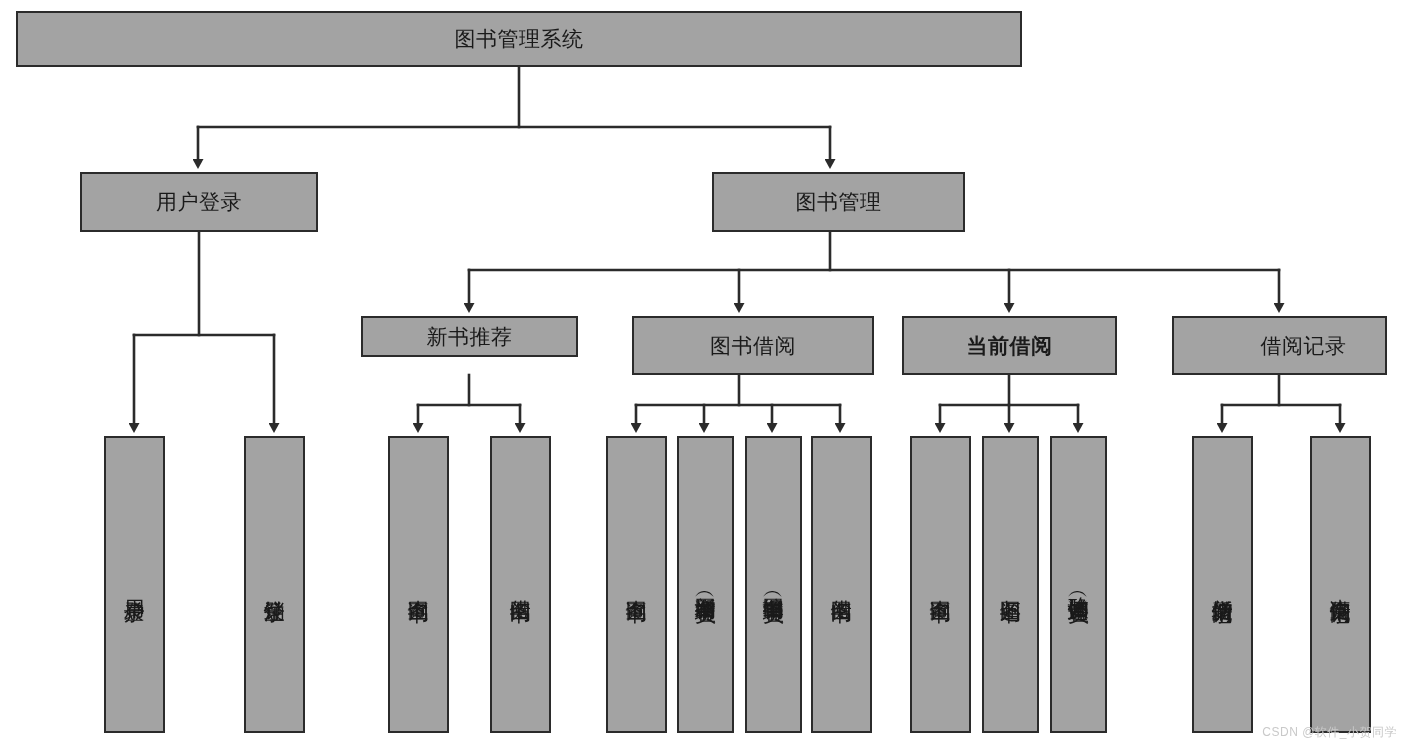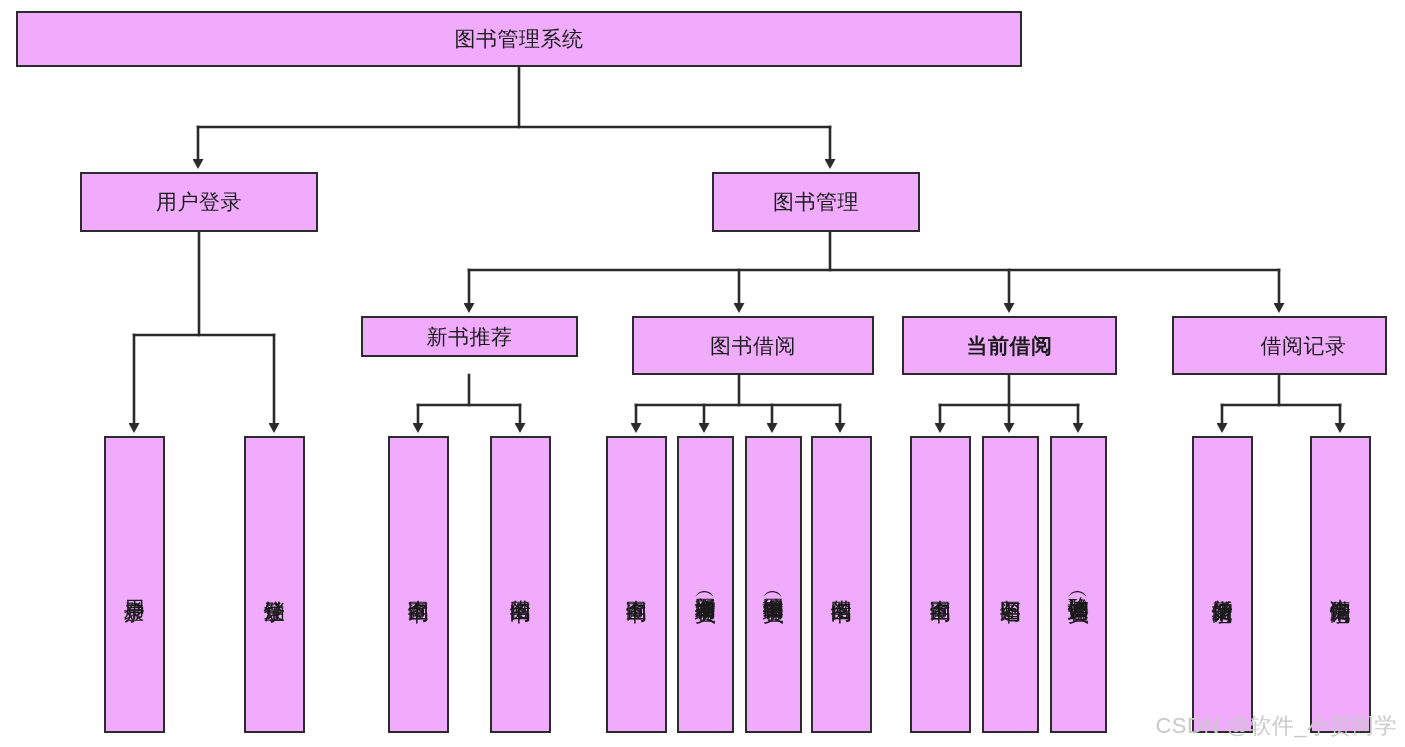--- a/index.html
+++ b/index.html
@@ -23,21 +23,21 @@
     left: 0;
     top: 0;
     width: 1405px;
     height: 747px;
     pointer-events: none;
   }
   .node {
     position: absolute;
     box-sizing: border-box;
     border: 2px solid #2b2b2b;
-    background: #f0abfc;
+    background: #a3a3a3;
     display: flex;
     align-items: center;
     justify-content: center;
     color: #1a1a1a;
   }
   .node.horiz {
     font-size: 21px;
     letter-spacing: 0.5px;
   }
   .node.vert {
@@ -49,21 +49,21 @@
     padding: 6px 0;
     text-align: center;
   }
   .node.vert > span {
     display: block;
   }
   .watermark {
     position: absolute;
     right: 8px;
     bottom: 6px;
-    font-size: 22px;
+    font-size: 12px;
     color: #c9c9c9;
     letter-spacing: 0.5px;
     white-space: nowrap;
     user-select: none;
   }
 </style>
 </head>
 <body>
 
 <div id="canvas">
@@ -119,21 +119,21 @@
   </svg>
 
   <div class="node horiz" style="left:16px; top:11px; width:1006px; height:56px;">
     <span>图书管理系统</span>
   </div>
 
   <div class="node horiz" style="left:80px; top:172px; width:238px; height:60px;">
     <span>用户登录</span>
   </div>
 
-  <div class="node horiz" style="left:712px; top:172px; width:208px; height:60px;">
+  <div class="node horiz" style="left:712px; top:172px; width:253px; height:60px;">
     <span>图书管理</span>
   </div>
 
   <div class="node horiz" style="left:361px; top:316px; width:217px; height:41px;">
     <span>新书推荐</span>
   </div>
 
   <div class="node horiz" style="left:632px; top:316px; width:242px; height:59px;">
     <span>图书借阅</span>
   </div>

